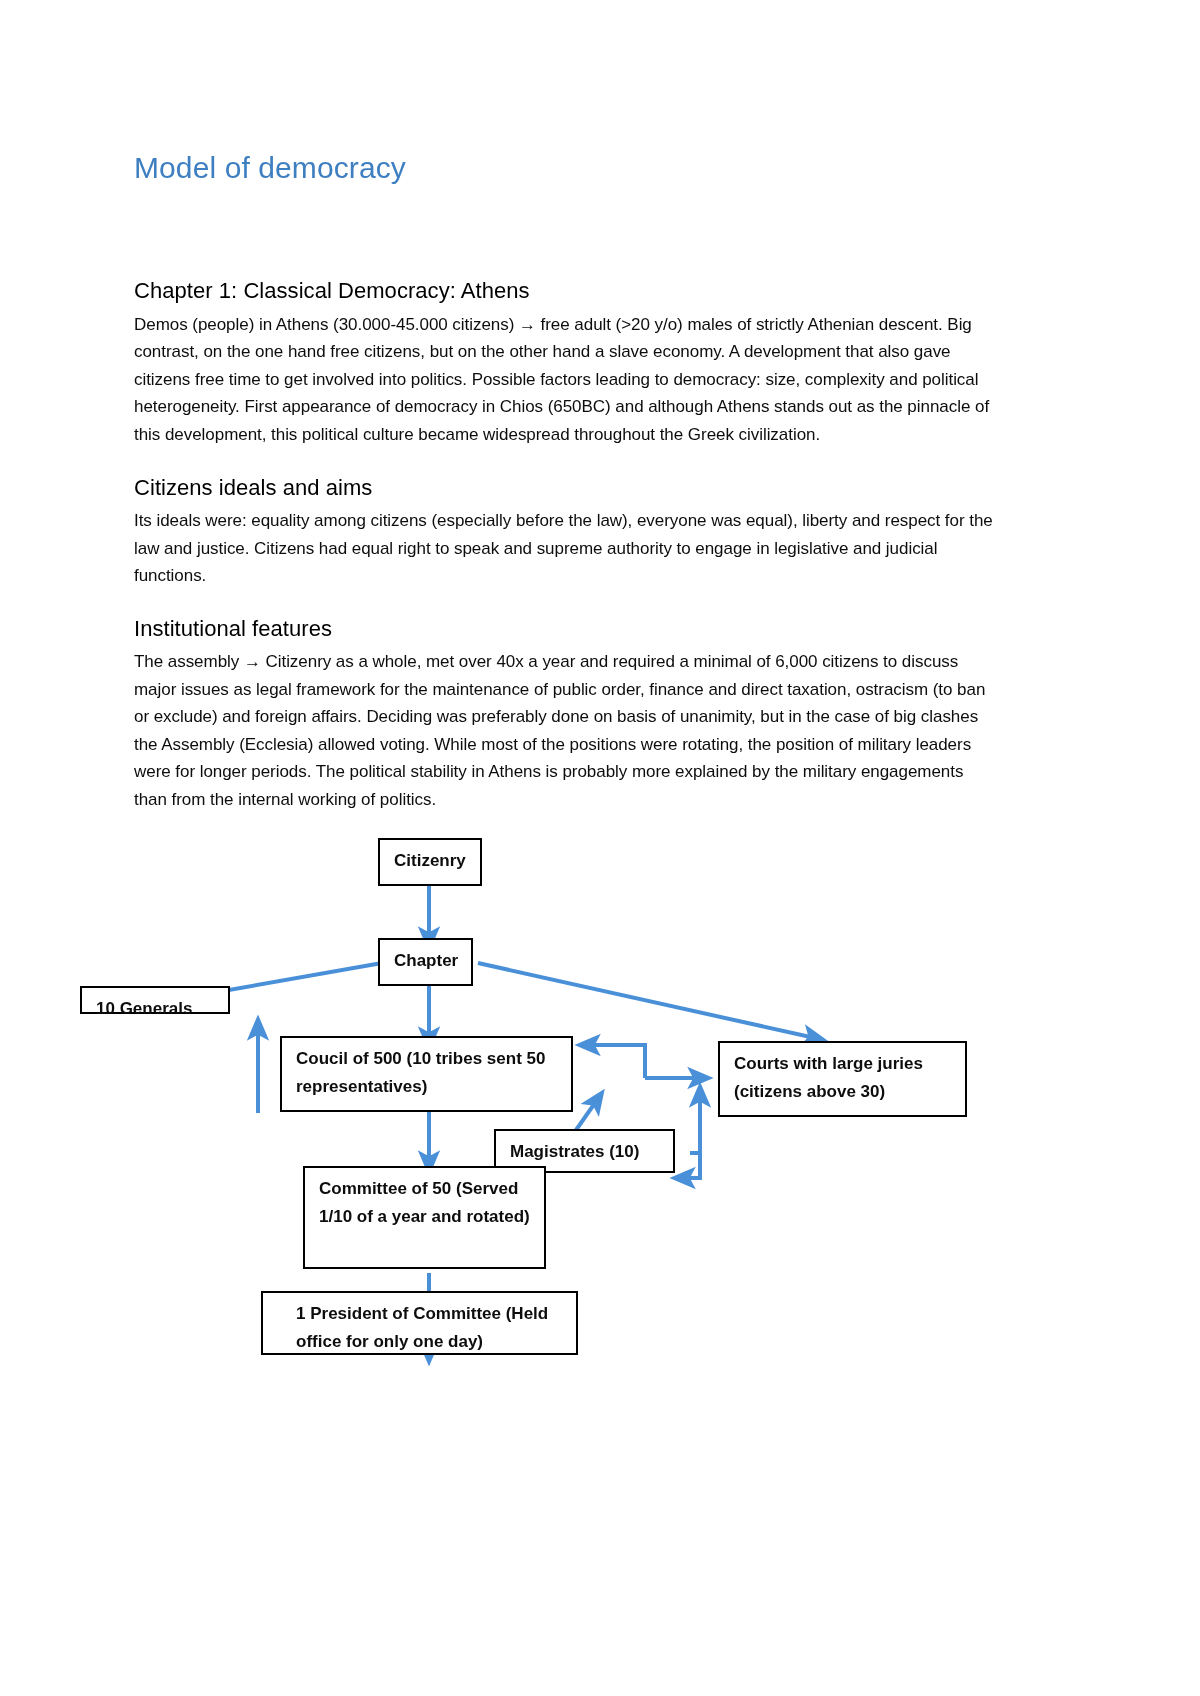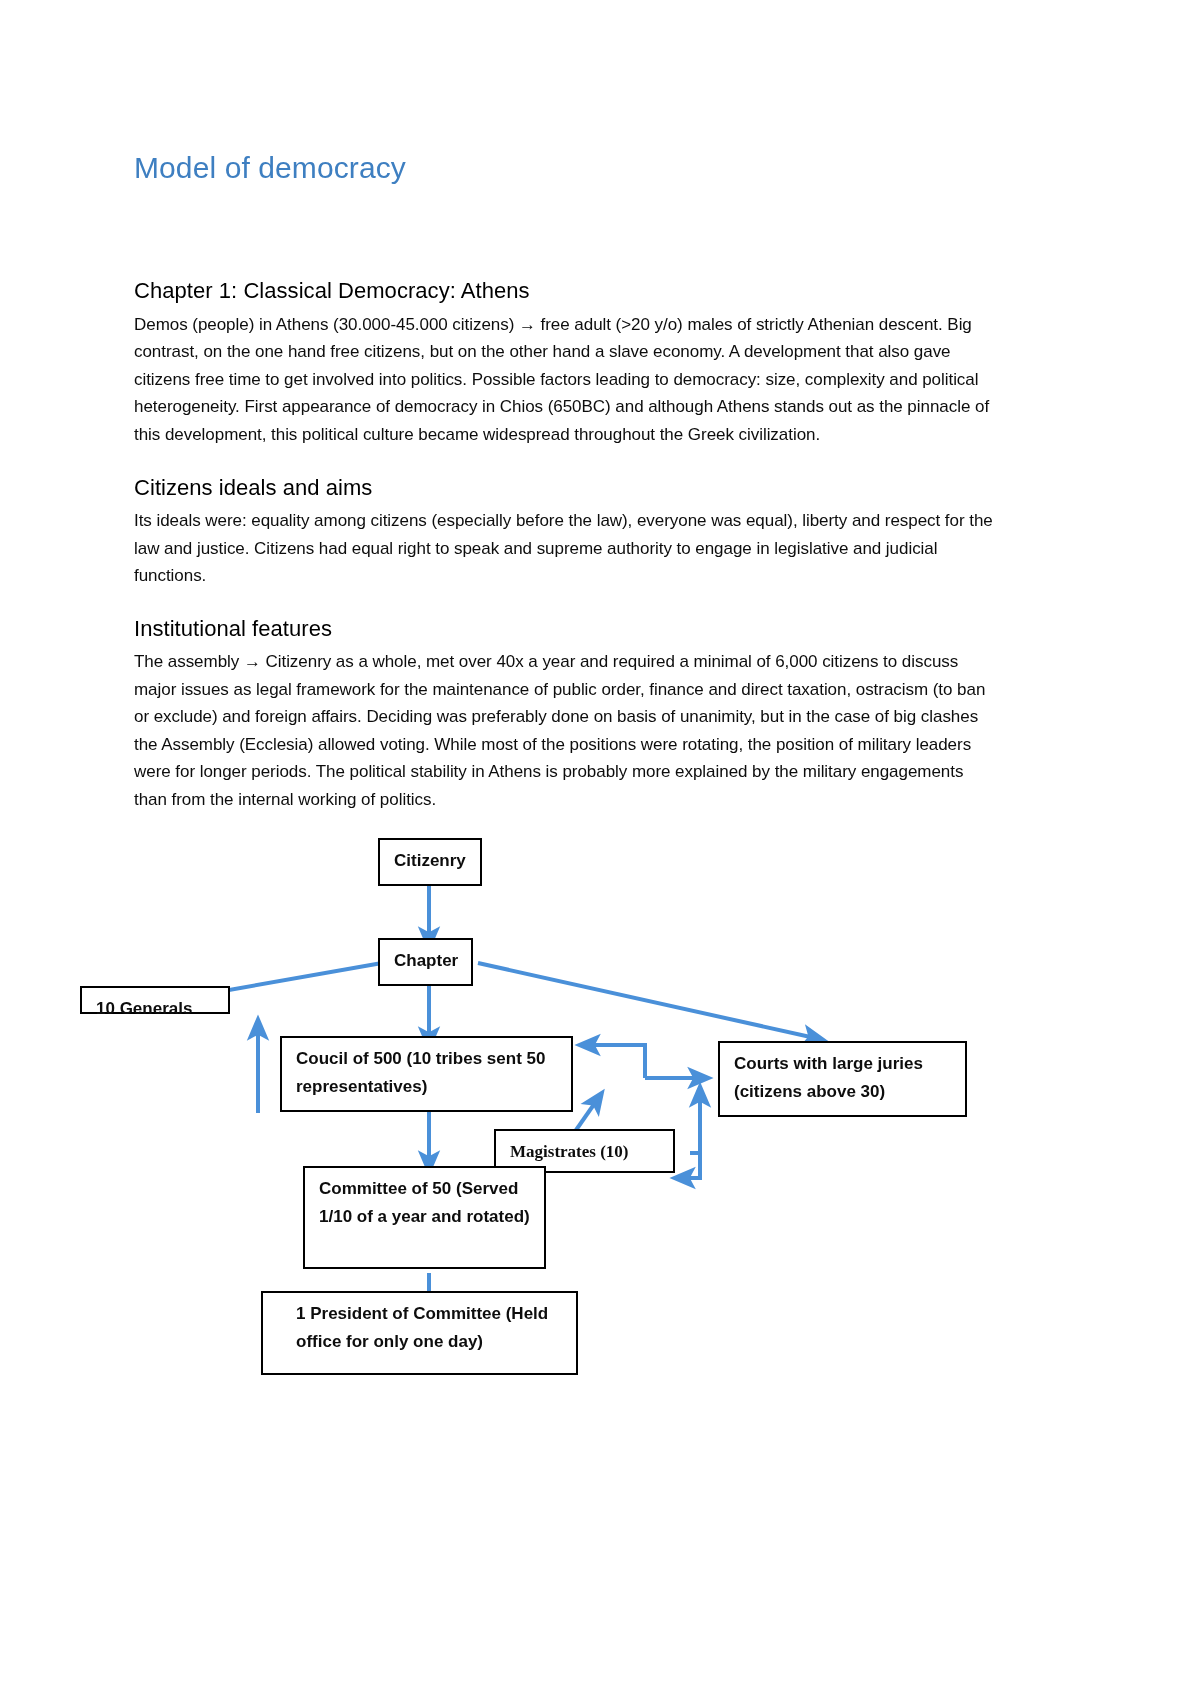--- a/index.html
+++ b/index.html
@@ -156,28 +156,28 @@
       </div>
 
       <div class="node" style="left:280px; top:213px; width:293px; height:76px;">
         <span>Coucil of 500 (10 tribes sent 50 representatives)</span>
       </div>
 
       <div class="node" style="left:718px; top:218px; width:249px; height:76px;">
         <span>Courts with large juries (citizens above 30)</span>
       </div>
 
-      <div class="node" style="left:494px; top:306px; width:181px; height:44px;font-family:Liberation Serif, serif;">
+      <div class="node" style="left:494px; top:306px; width:181px; height:44px;">
         <span>Magistrates (10)</span>
       </div>
 
       <div class="node" style="left:303px; top:343px; width:243px; height:103px;">
         <span>Committee of 50 (Served 1/10 of a year and rotated)</span>
       </div>
 
-      <div class="node" style="left:261px; top:468px; width:317px; height:84px;padding-left:33px;">
+      <div class="node" style="left:261px; top:468px; width:317px; height:64px;padding-left:33px;">
         <span>1 President of Committee (Held office for only one day)</span>
       </div>
 
     </div>
 
   </div>
 </div>
 
 </body></html>

